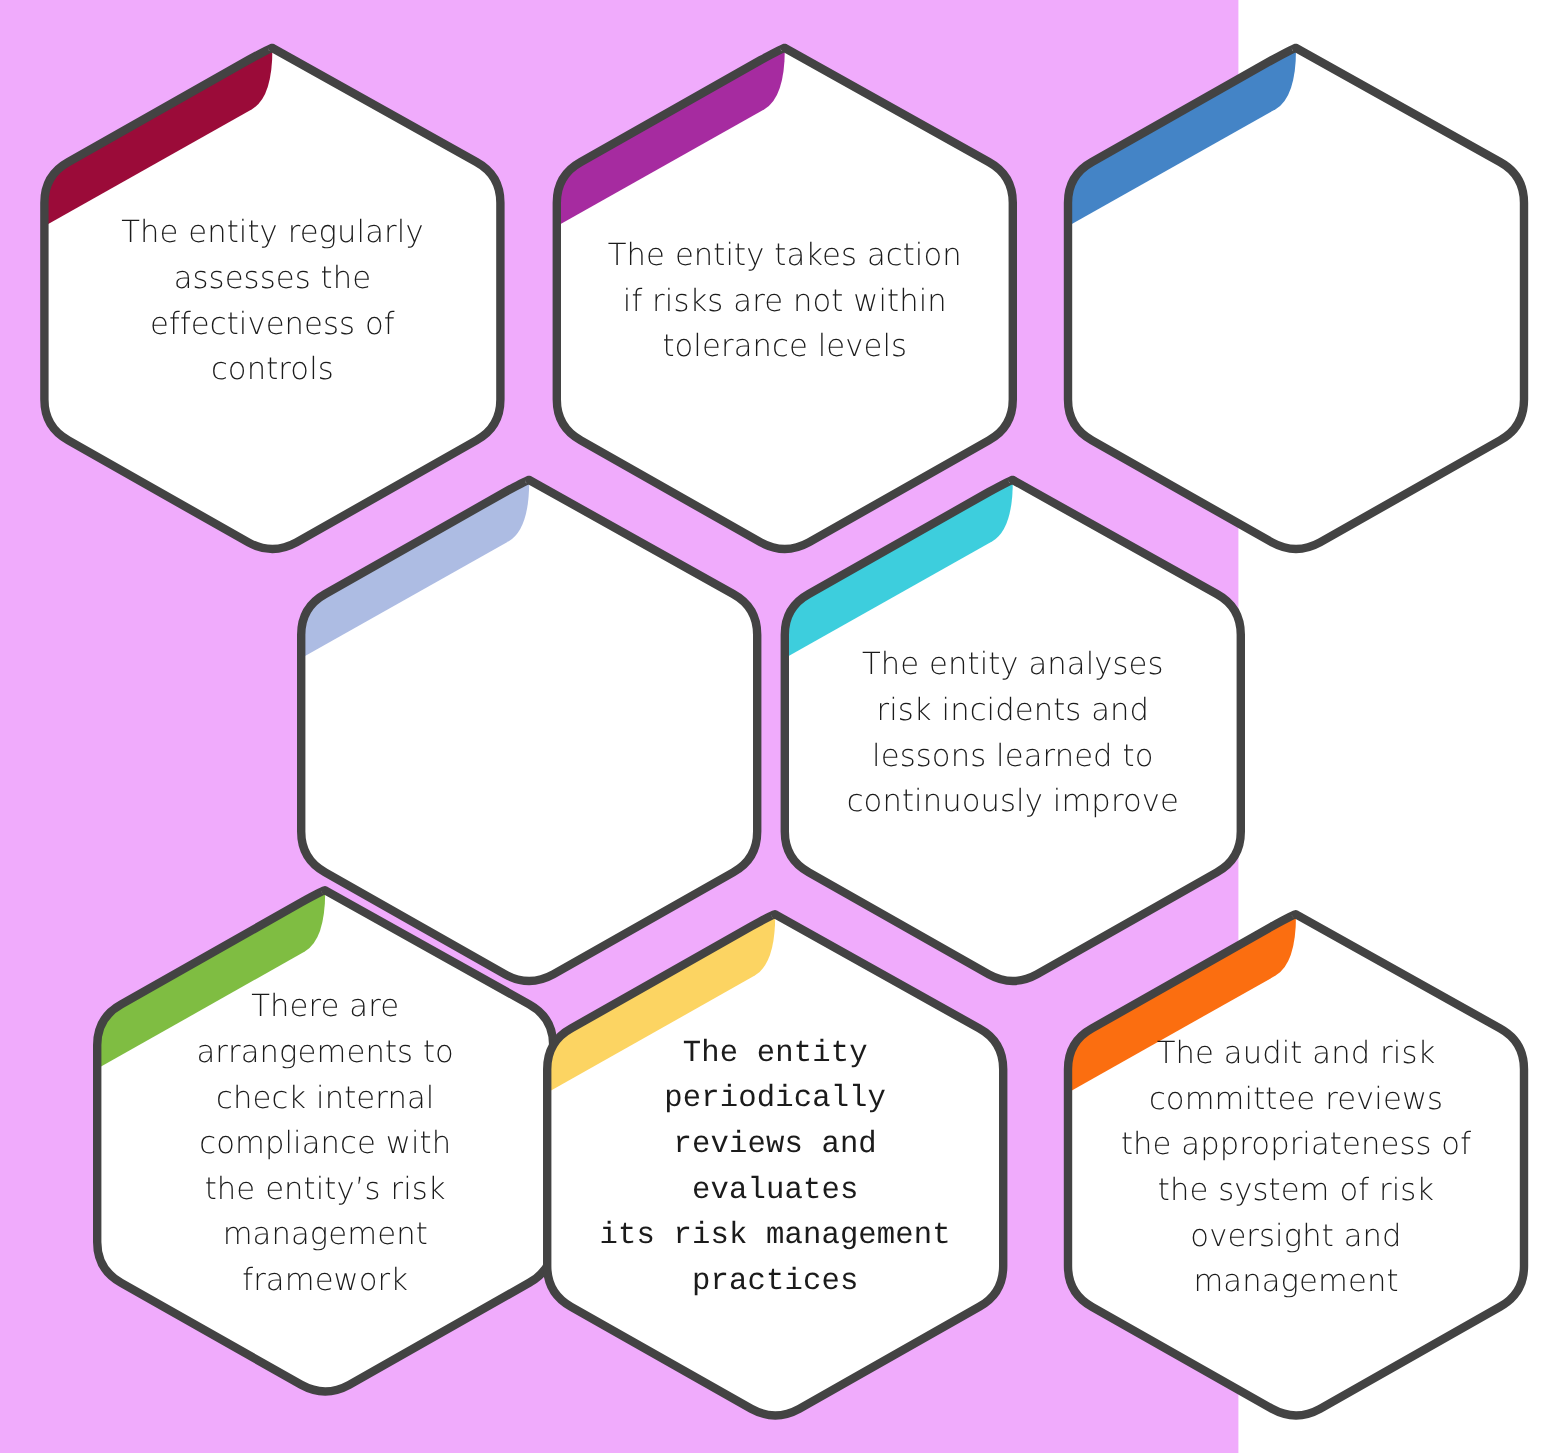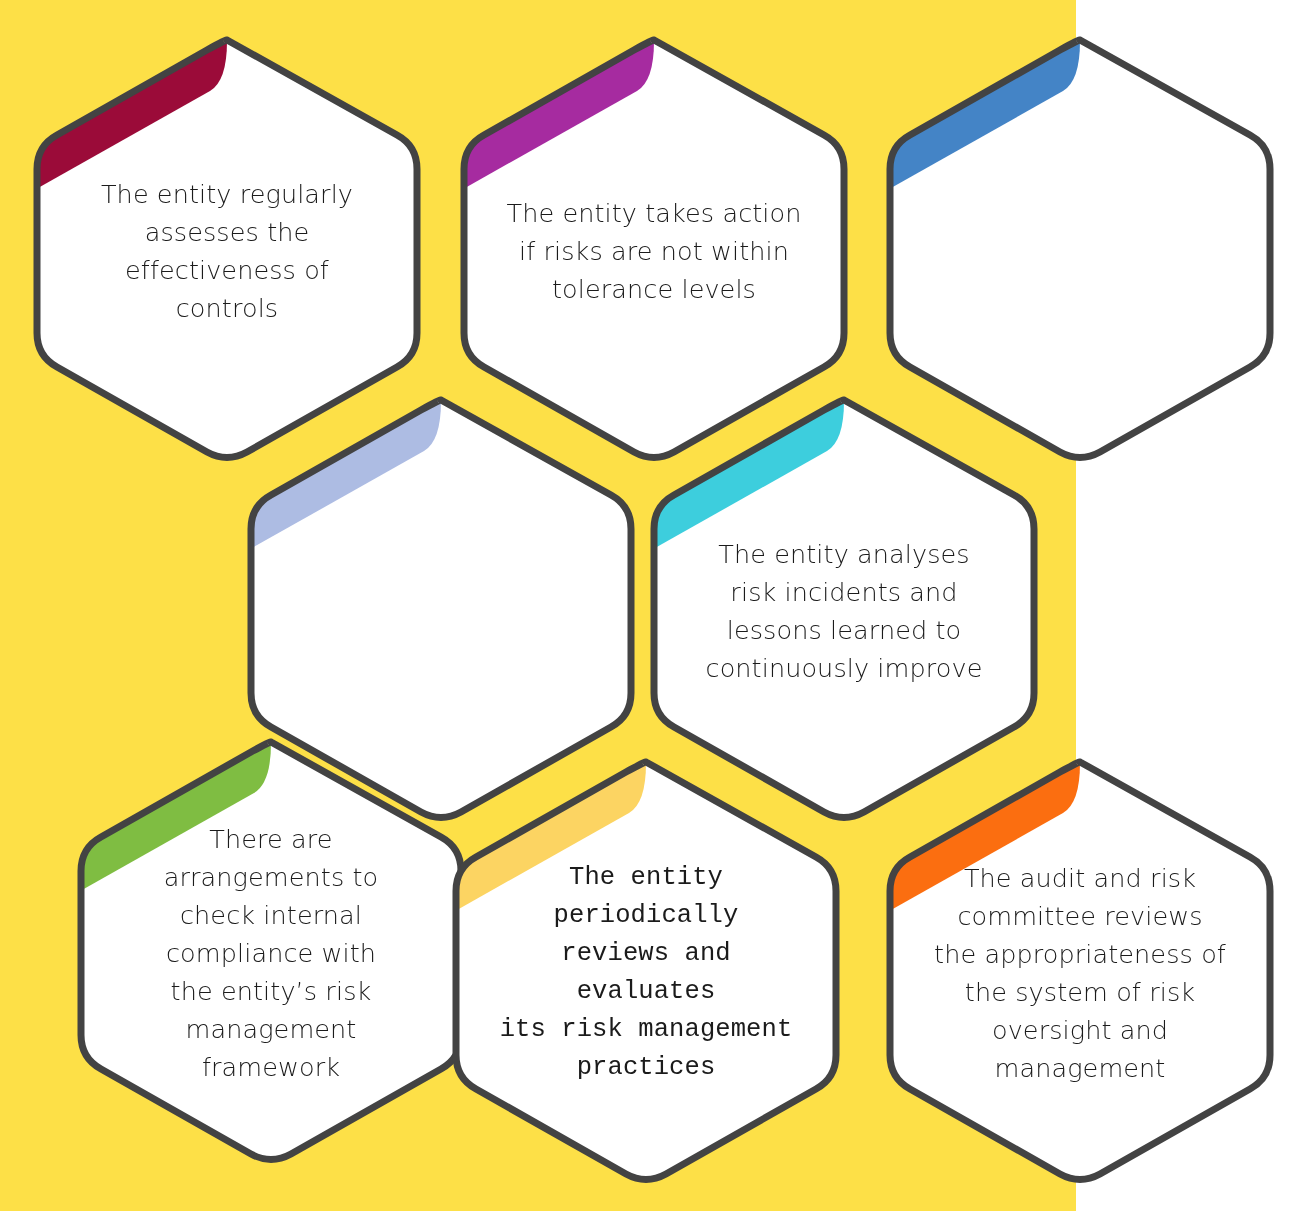--- a/index.html
+++ b/index.html
@@ -10,22 +10,21 @@
   body {
     width: 1300px;
     height: 1211px;
     font-family: "DejaVu Sans", "Liberation Sans", sans-serif;
     overflow: hidden;
   }
   #board {
     position: relative;
     width: 1032px;
     height: 1211px;
-    background: #fde047;
-    padding-left: 44px;
+    background: #f0abfc;
   }
   .hex {
     position: absolute;
     width: 384px;
     height: 426px;
   }
   .hex svg {
     position: absolute;
     left: 0;
     top: 0;

